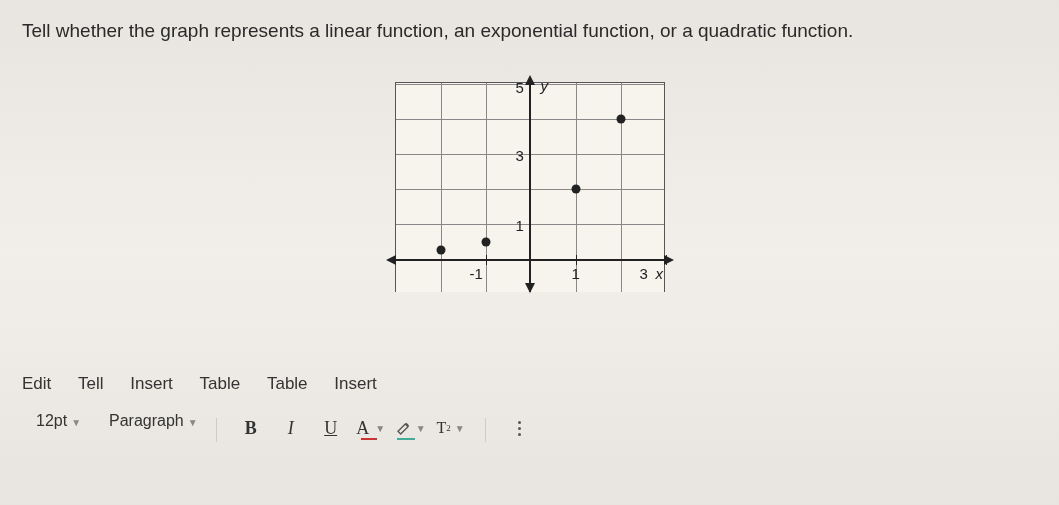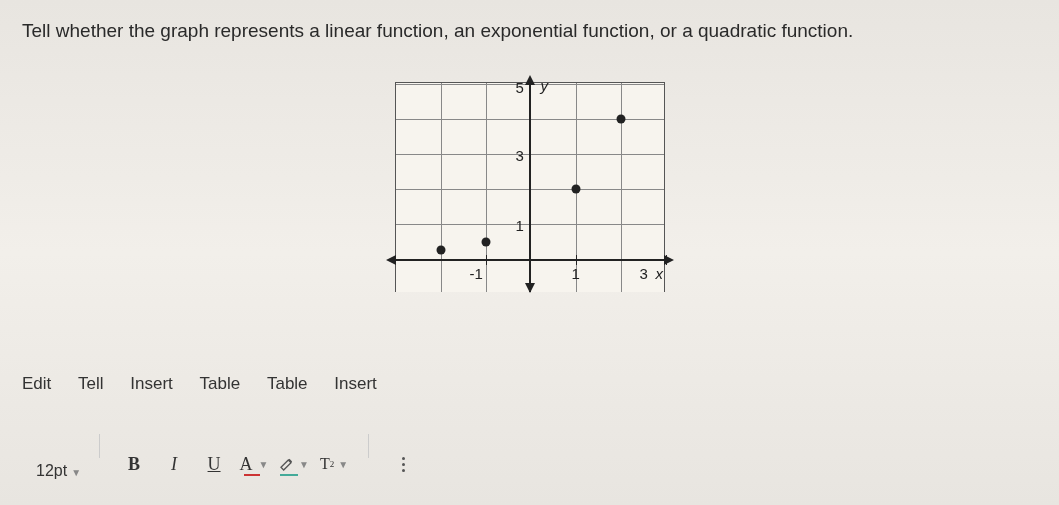--- a/index.html
+++ b/index.html
@@ -68,21 +68,21 @@
       font-size: 17px;
       color: #333;
     }
     .editor-menu span { display: inline-block; margin-right: 22px; }
     .editor-toolbar {
       display: flex;
       align-items: center;
       padding: 4px 22px;
       gap: 0;
     }
-    .tool-group { display: flex; align-items: flex-end; padding: 0 14px; height: 36px; margin-top: 32px; }
+    .tool-group { display: flex; align-items: flex-start; padding: 0 14px; height: 36px; }
     .font-size { font-size: 16px; color: #333; cursor: pointer; }
     .para-style { font-size: 16px; color: #333; cursor: pointer; }
     .chev { font-size: 10px; color: #888; margin-left: 4px; }
     .sep { width: 1px; height: 24px; background: #ccc; margin: 0 4px; }
     .fmt-btn {
       width: 32px; height: 32px; display: flex; align-items: center; justify-content: center;
       cursor: pointer; font-size: 18px; color: #333;
     }
     .bold-btn { font-weight: 700; font-family: Georgia, serif; }
     .italic-btn { font-style: italic; font-family: Georgia, serif; }
@@ -153,20 +153,25 @@
   <span>Table</span>
   <span>Insert</span>
 </div>
 
 <div class="editor-toolbar">
   <div class="tool-group">
     <div class="font-size">
       <span>12pt</span><span class="chev">▼</span>
     </div>
   </div>
+  <div class="tool-group">
+    <div class="para-style">
+      <span>Paragraph</span><span class="chev">▼</span>
+    </div>
+  </div>
   <div class="sep"></div>
   <div class="tool-group" style="gap:8px;">
     <div class="fmt-btn bold-btn">B</div>
     <div class="fmt-btn italic-btn">I</div>
     <div class="fmt-btn underline-btn">U</div>
     <div class="fmt-btn color-btn">
       <span>A</span>
       <div class="color-underline" style="background:#c33;"></div>
       <span class="chev" style="margin-left:6px;">▼</span>
     </div>

